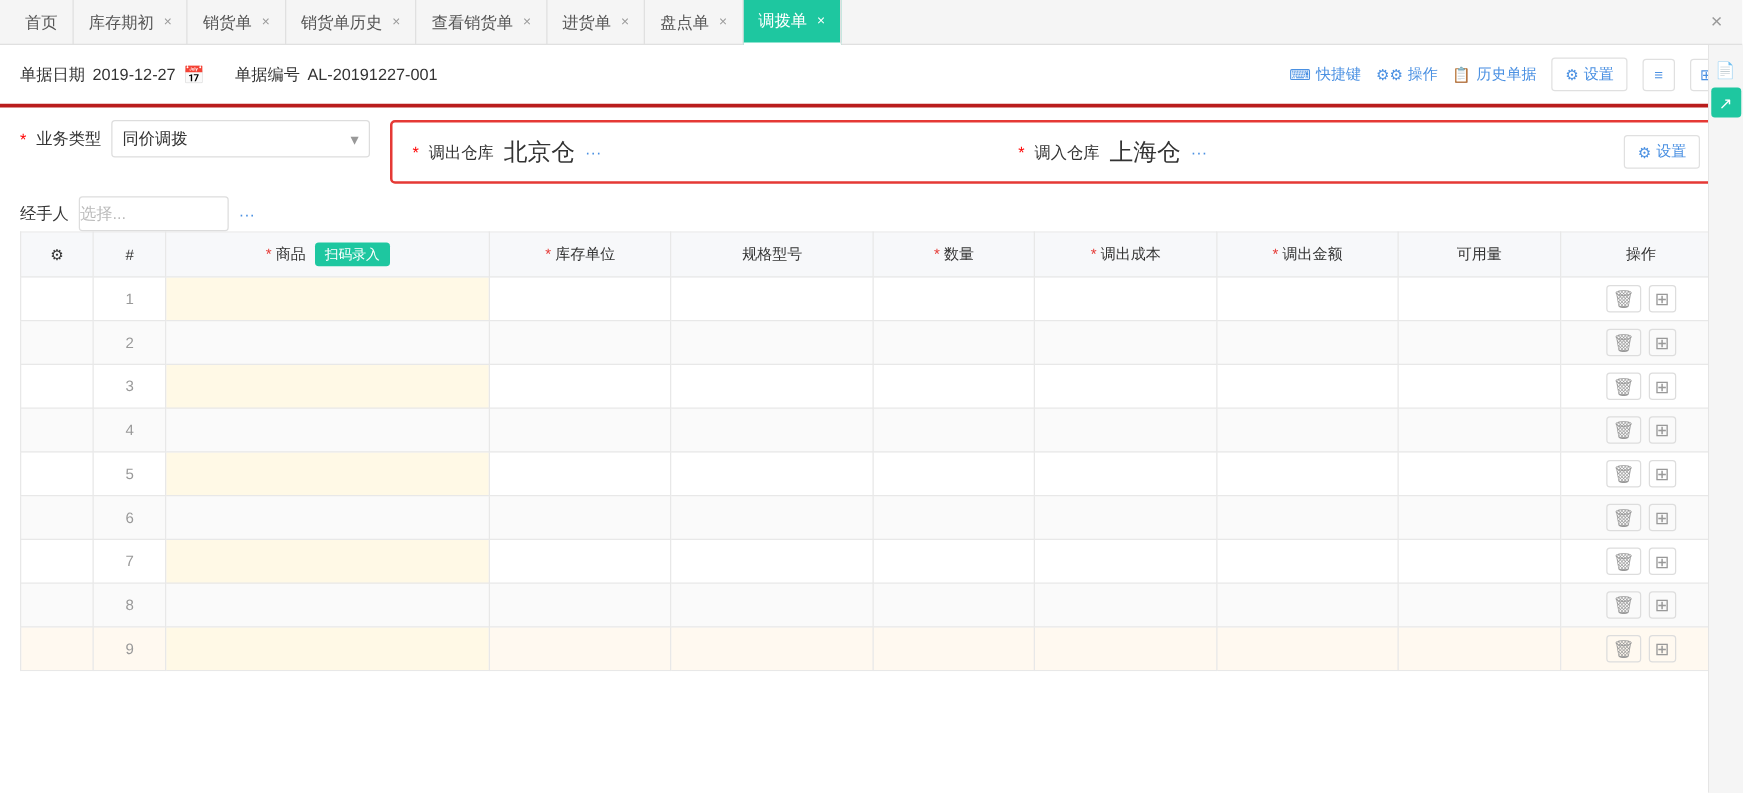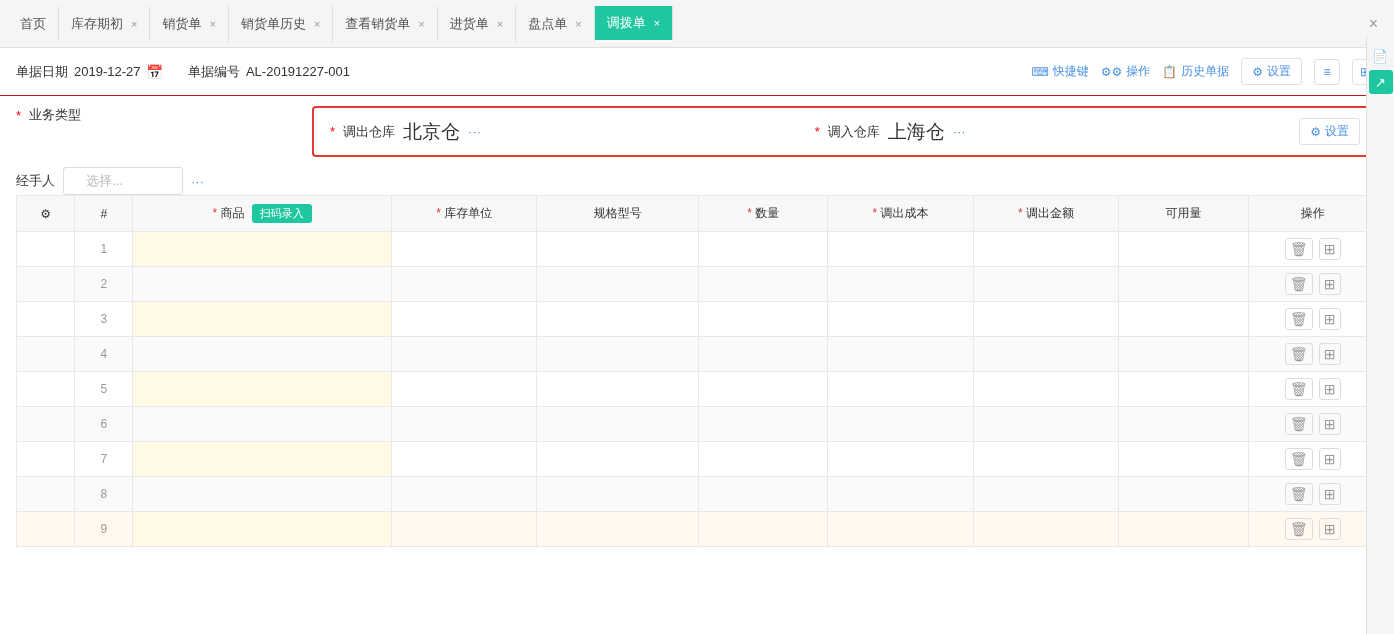--- a/index.html
+++ b/index.html
@@ -5,21 +5,21 @@
     * { box-sizing: border-box; margin: 0; padding: 0; }
     body { font-family: 'Microsoft YaHei', Arial, sans-serif; font-size: 13px; color: #333; background: #fff; width: 1394px; overflow-x: hidden; }
 
     
     .tab-bar {
       display: flex;
       align-items: center;
       border-bottom: 1px solid #e0e0e0;
       background: #f5f5f5;
       padding: 0 8px;
-      height: 48px;
+      height: 36px;
     }
     .tab-item {
       display: flex;
       align-items: center;
       padding: 0 12px;
       height: 36px;
       cursor: pointer;
       font-size: 13px;
       color: #555;
       border-right: 1px solid #e0e0e0;
@@ -51,21 +51,21 @@
       font-size: 16px;
       color: #999;
       padding: 0 8px;
     }
 
     
     .form-header {
       display: flex;
       align-items: center;
       padding: 10px 16px;
-      border-bottom: 1px solid #b91c1c;
+      border-bottom: 3px solid #b91c1c;
       gap: 24px;
     }
     .form-header-left {
       display: flex;
       align-items: center;
       gap: 24px;
       flex: 1;
     }
     .form-header-right {
       display: flex;
@@ -168,21 +168,21 @@
     
     .person-row {
       display: flex;
       align-items: center;
       gap: 8px;
     }
     .person-select {
       color: #bbb;
       border: 1px solid #ddd;
       border-radius: 3px;
-      padding: 4px 22px;
+      padding: 4px 0;
       cursor: pointer;
       min-width: 120px;
     }
 
     
     .data-table {
       width: 100%;
       border-collapse: collapse;
       font-size: 12px;
     }
@@ -364,20 +364,24 @@
   </div>
 </div>
 
 <div class="content-area">
 
   <div class="form-row">
 
     <div class="business-type-field">
       <span class="required-star">*</span>
       <span class="field-label">业务类型</span>
+      <div class="select-box">
+        <span>同价调拨</span>
+        <span class="chevron">▾</span>
+      </div>
     </div>
 
     <div class="warehouse-section">
 
       <div class="warehouse-field">
         <span class="required-star">*</span>
         <span class="field-label">调出仓库</span>
         <span class="warehouse-value">北京仓</span>
         <span class="more-btn">···</span>
       </div>

